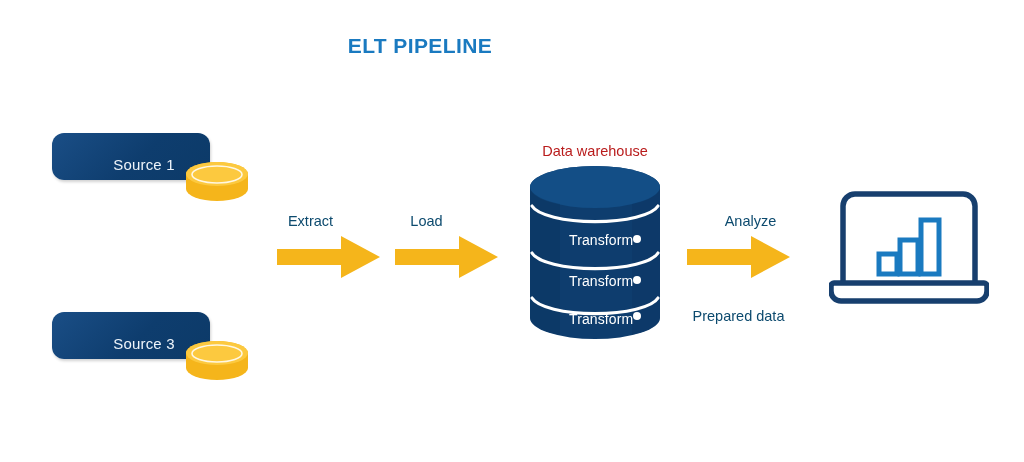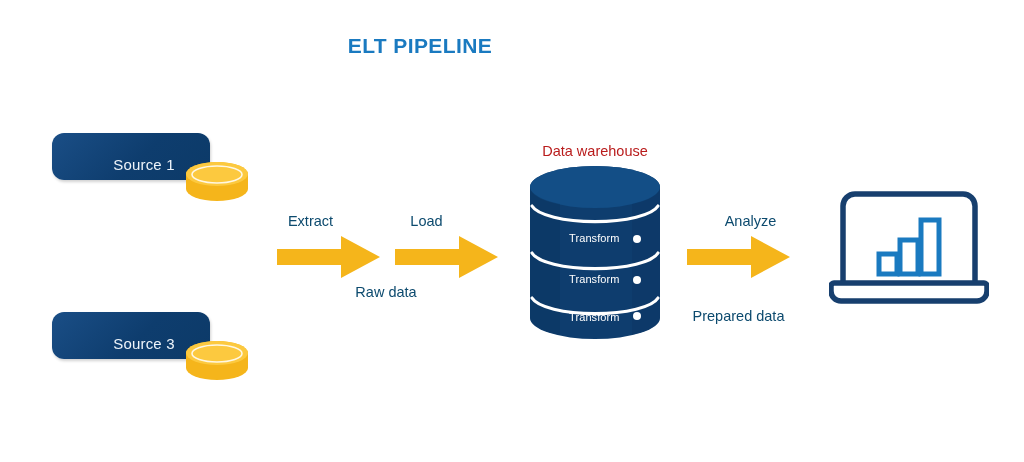--- a/index.html
+++ b/index.html
@@ -97,21 +97,21 @@
     top: 143px;
     width: 212px;
     text-align: center;
     color: #b91c1c;
     font-size: 14.5px;
     white-space: nowrap;
   }
   .seg-text {
     position: absolute;
     color: #ffffff;
-    font-size: 11px;
+    font-size: 14px;
     white-space: nowrap;
     letter-spacing: 0.1px;
   }
 
   
   .laptop {
     position: absolute;
     left: 829px;
     top: 186px;
     width: 160px;
@@ -143,21 +143,20 @@
       <path d="M2 14 a31 12 0 0 1 62 0 v15 a31 12 0 0 1 -62 0 z" fill="#f5b51b"></path>
       <ellipse cx="33" cy="14" rx="31" ry="12" fill="#fcc93f"></ellipse>
       <ellipse cx="33" cy="14.5" rx="25" ry="8.5" fill="none" stroke="#ffffff" stroke-width="1.6" opacity="0.85"></ellipse>
     </svg>
   </div>
 
   <div class="flow-label" style="left:258px; top:213px; width:105px;">Extract</div>
   <svg class="arrow" style="left:277px; top:236px; width:103px; height:42px;" viewBox="0 0 103 42">
     <path d="M0 13 H64 V0 L103 21 L64 42 V29 H0 Z" fill="#f5b51b"></path>
   </svg>
-  <div class="flow-label" style="left:303px; top:284px; width:166px;">Raw data</div>
 
   <div class="flow-label" style="left:375px; top:213px; width:103px;">Load</div>
   <svg class="arrow" style="left:395px; top:236px; width:103px; height:42px;" viewBox="0 0 103 42">
     <path d="M0 13 H64 V0 L103 21 L64 42 V29 H0 Z" fill="#f5b51b"></path>
   </svg>
 
   <div class="wh-caption">Data warehouse</div>
 
   <svg class="warehouse" viewBox="0 0 132 175">
 

